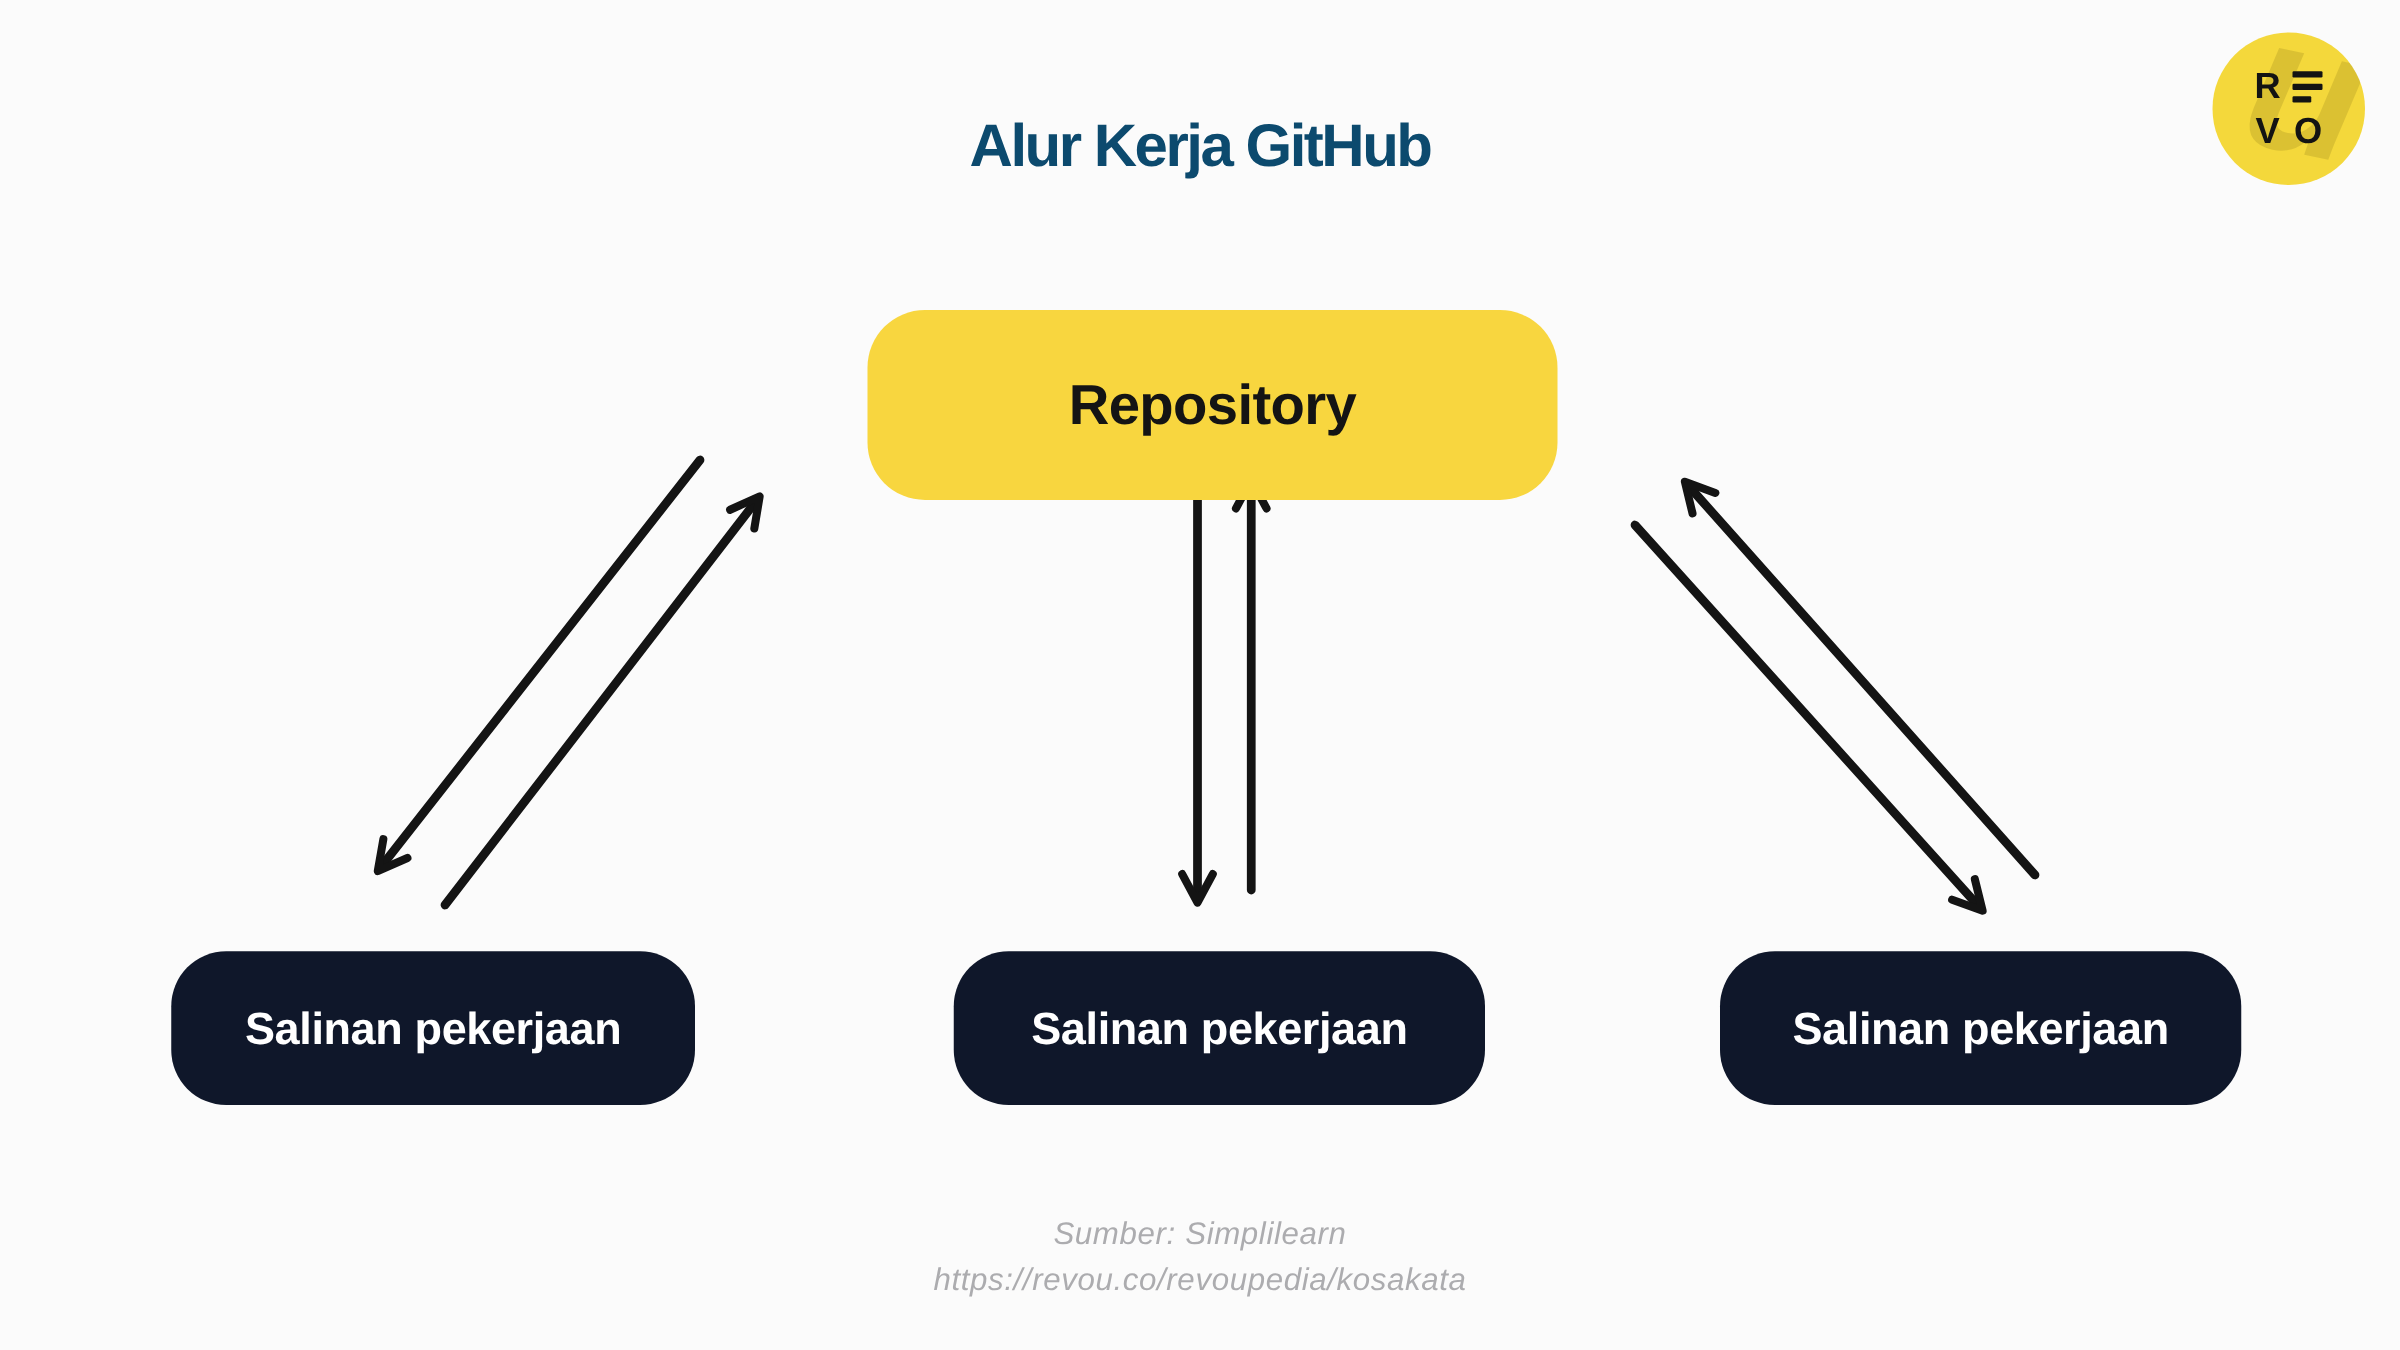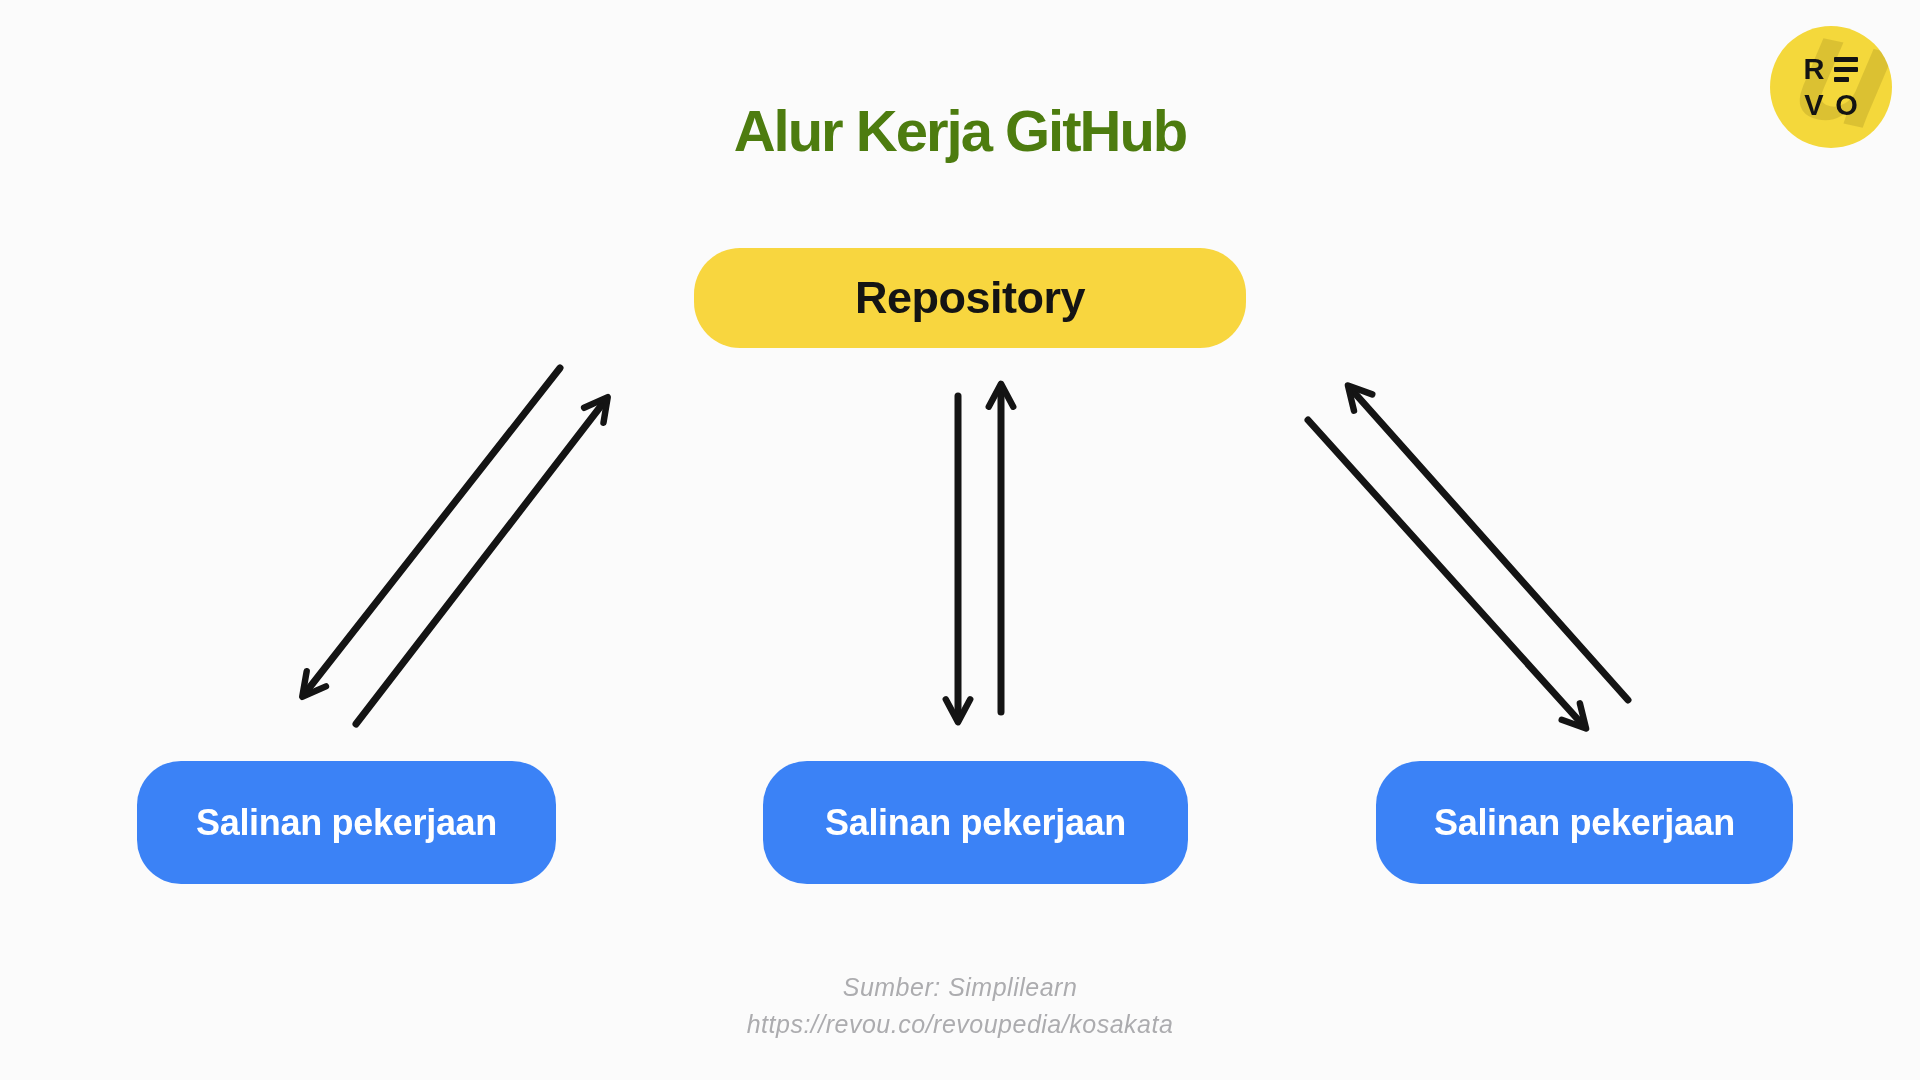--- a/index.html
+++ b/index.html
@@ -13,24 +13,24 @@
     font-family: "Liberation Sans", sans-serif;
   }
 
   
   .title {
     position: absolute;
     top: 58px;
     left: 0;
     width: 100%;
     text-align: center;
-    font-size: 58px;
+    font-size: 48px;
     font-weight: 800;
     letter-spacing: -2px;
-    color: #4d7c0f;
+    color: #0c4a6e;
   }
 
   
   .logo {
     position: absolute;
     left: 1770px;
     top: 26px;
     width: 122px;
     height: 122px;
     border-radius: 50%;
@@ -69,29 +69,29 @@
 
   
   .node {
     position: absolute;
     display: flex;
     align-items: center;
     justify-content: center;
     text-align: center;
   }
   .repo {
-    left: 694px; top: 248px; width: 552px; height: 100px;
+    left: 694px; top: 248px; width: 552px; height: 152px;
     background: #F8D63F;
     border-radius: 46px;
     font-size: 45px; font-weight: 800; letter-spacing: -0.5px;
     color: #141414;
   }
   .copy {
     top: 761px; height: 123px;
-    background: #3b82f6;
+    background: #0f172a;
     border-radius: 44px;
     color: #ffffff;
     font-size: 36px; font-weight: 700; letter-spacing: -0.3px;
   }
   .copy1 { left: 137px;  width: 419px; }
   .copy2 { left: 763px;  width: 425px; }
   .copy3 { left: 1376px; width: 417px; }
 
   
   svg.arrows { position: absolute; inset: 0; width: 1920px; height: 1080px; display: block; }

